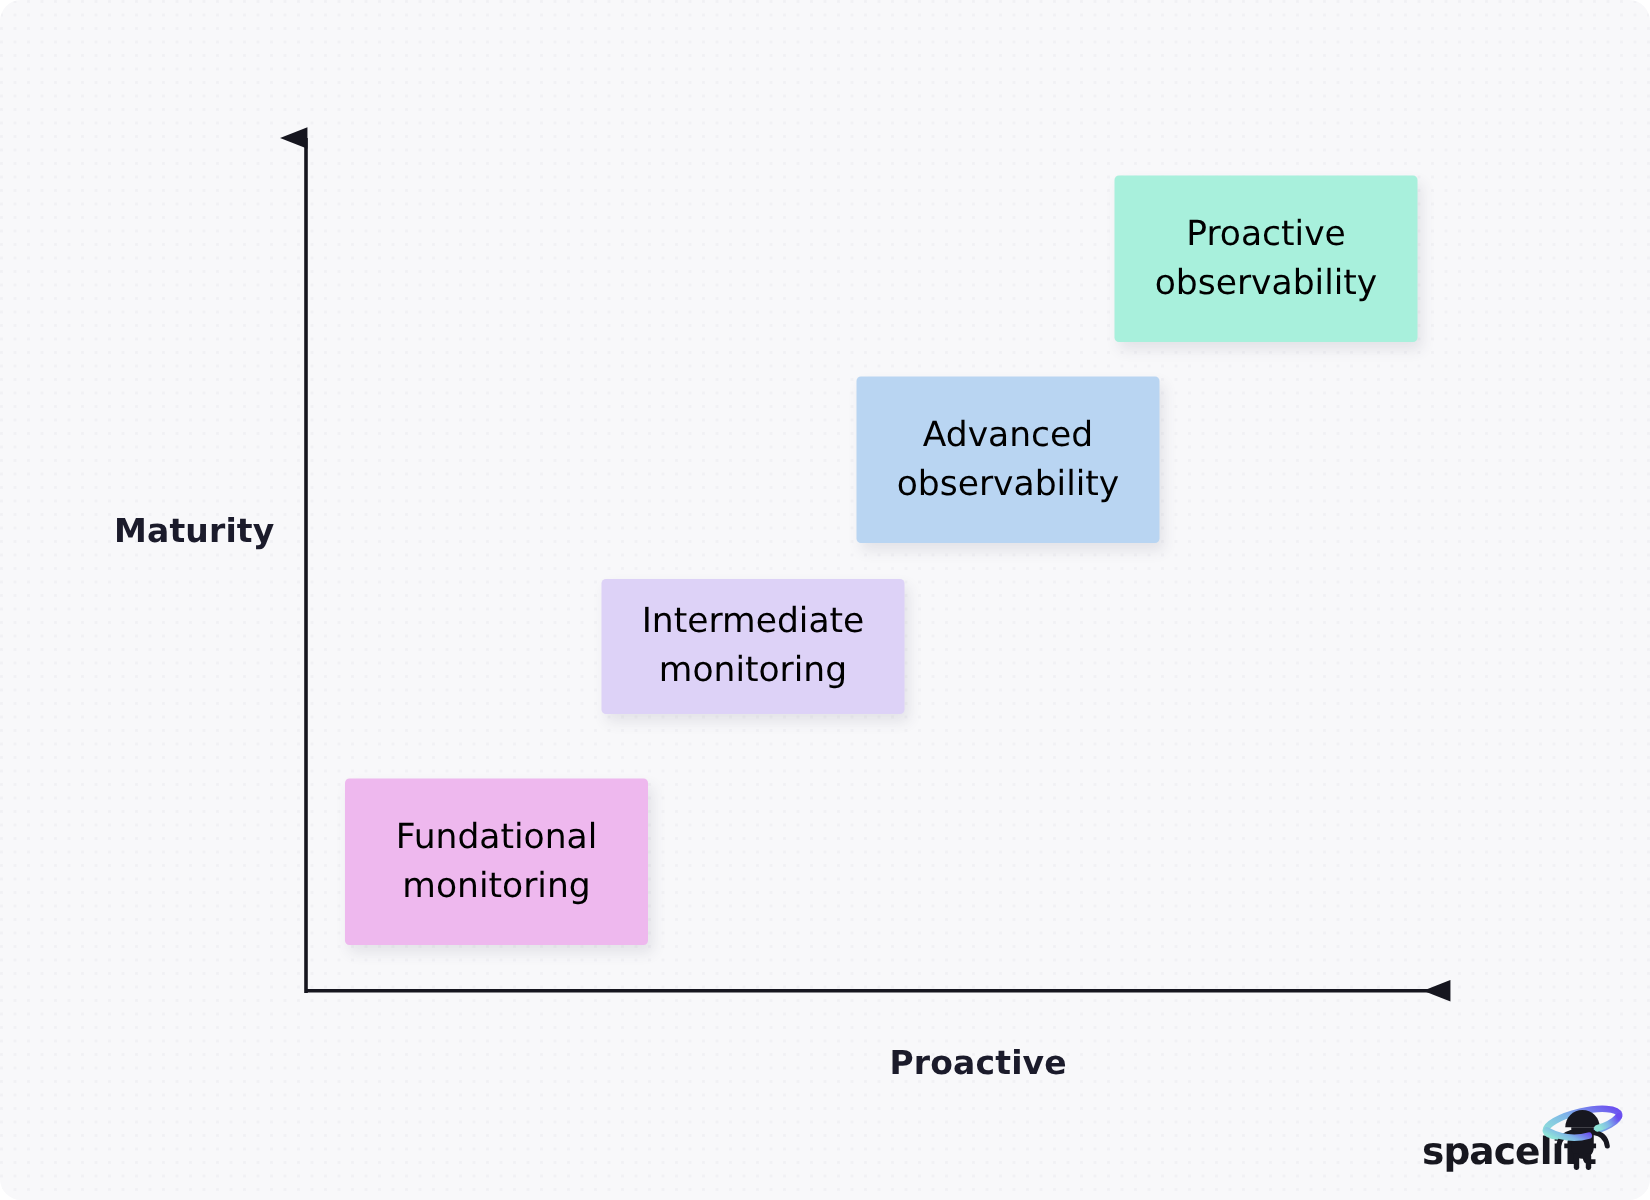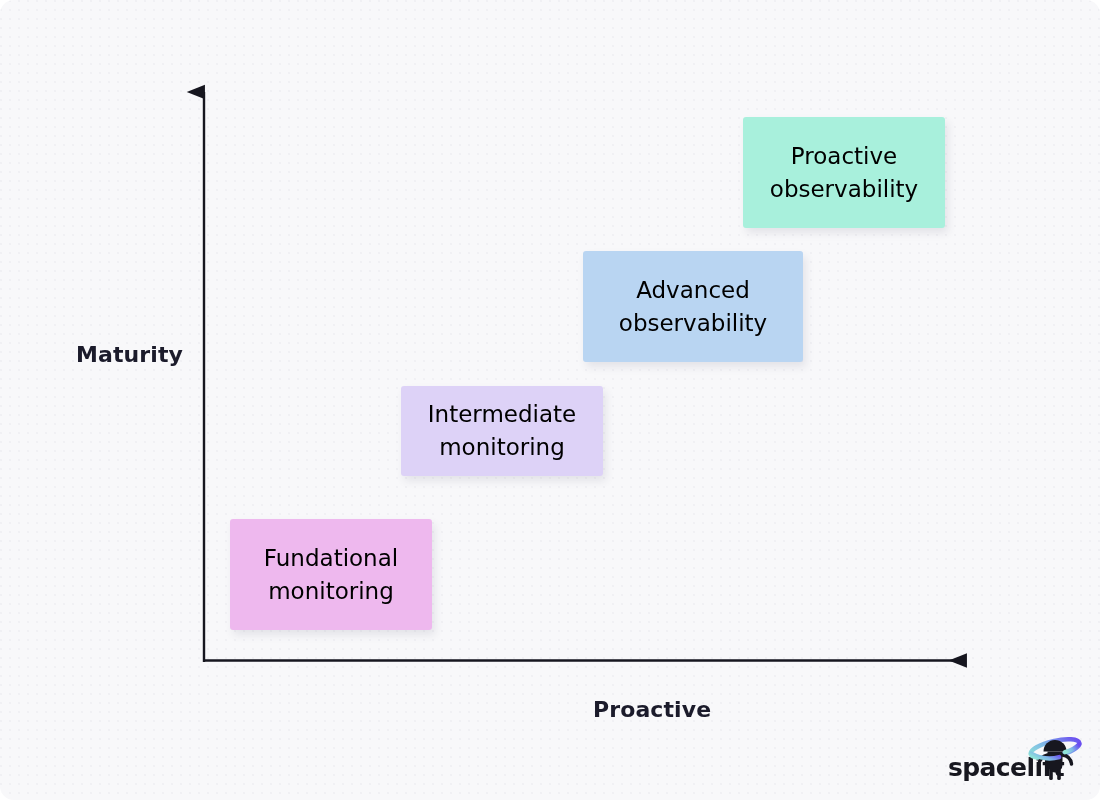--- a/index.html
+++ b/index.html
@@ -138,21 +138,21 @@
   <div class="stage-box" id="box-0" style="left: 230px; top: 519px; width: 202px; height: 111px; background: rgb(238, 184, 238); justify-content: center;">
     <span class="txt">Fundational
 monitoring</span>
   </div>
 
   <div class="stage-box" id="box-1" style="left: 401px; top: 386px; width: 202px; height: 90px; background: rgb(221, 210, 247);">
     <span class="txt">Intermediate
 monitoring</span>
   </div>
 
-  <div class="stage-box" id="box-2" style="left: 583px; top: 251px; width: 220px; height: 111px; background: rgb(185, 213, 242);">
+  <div class="stage-box" id="box-2" style="left: 571px; top: 251px; width: 202px; height: 111px; background: rgb(185, 213, 242);">
     <span class="txt">Advanced
 observability</span>
   </div>
 
   <div class="stage-box" id="box-3" style="left: 743px; top: 117px; width: 202px; height: 111px; background: rgb(168, 240, 220);">
     <span class="txt">Proactive
 observability</span>
   </div>
 
   <div id="logo">

